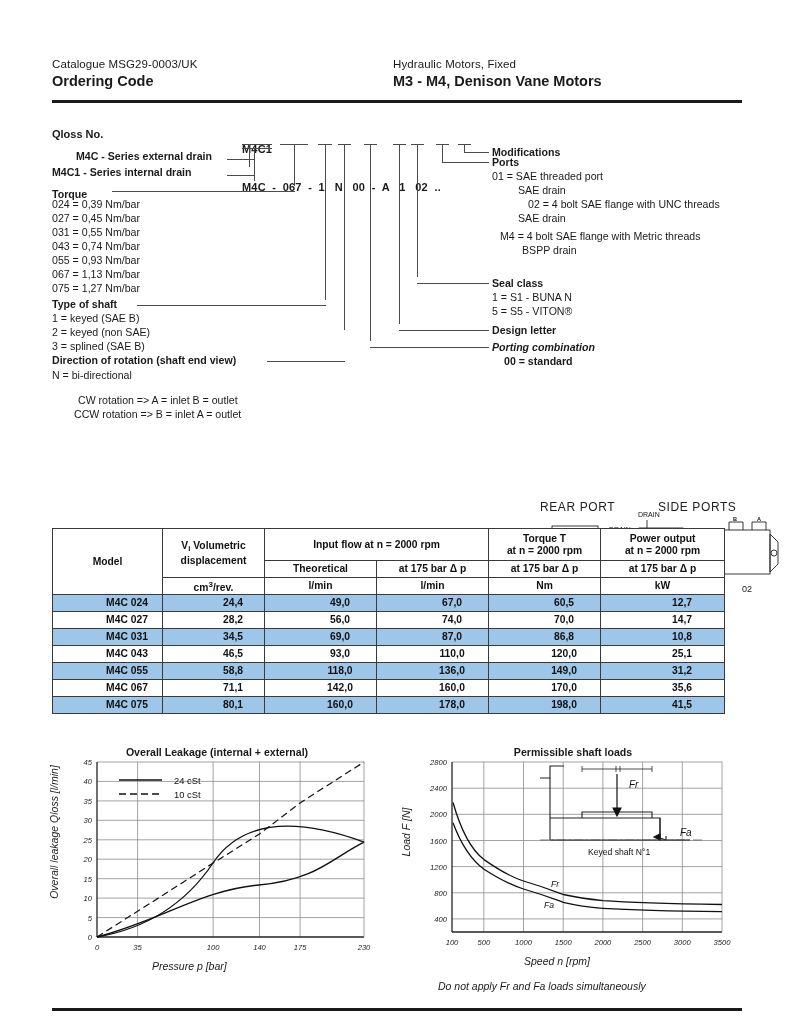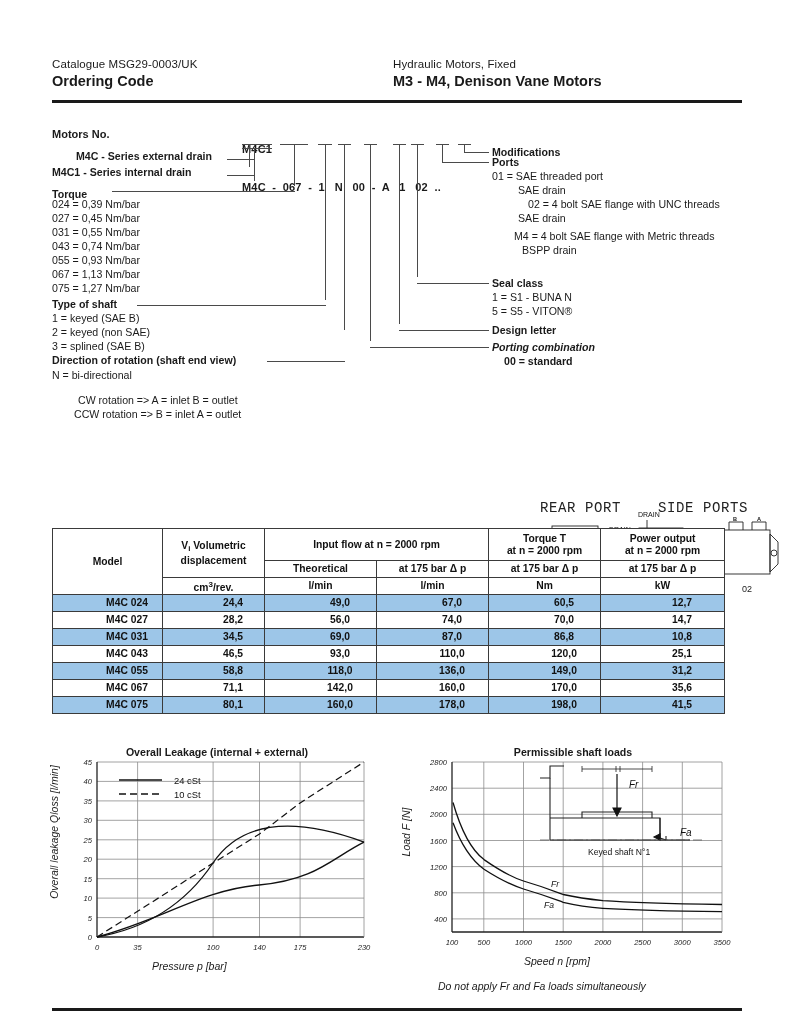--- a/index.html
+++ b/index.html
@@ -28,21 +28,21 @@
 
   .lbl{position:absolute;font-size:10.6px;white-space:nowrap;}
   .lbl.b{font-weight:bold;}
 
   .leader{position:absolute;background:#4a4a4a;}
   .lead-h{height:1.3px;}
   .lead-v{width:1.3px;}
 
   
   .ports{position:absolute;left:486px;top:382px;width:256px;height:115px;}
-  .ptitle{position:absolute;font-size:14px;letter-spacing:.6px;color:#222;font-family:Liberation Mono, monospace;}
+  .ptitle{position:absolute;font-size:12px;letter-spacing:.6px;color:#222;}
   .pnum{position:absolute;font-size:9px;text-align:center;width:40px;}
   .pnote{position:absolute;left:-4px;top:100px;font-size:10.5px;font-style:italic;}
 
   
   .tblwrap{position:absolute;left:52px;top:528px;width:690px;}
   .tbl-title{font-size:10.8px;font-weight:bold;margin-bottom:4px;}
   table.op{border-collapse:collapse;width:672px;table-layout:fixed;}
   table.op th,table.op td{
     border:1px solid #3a3a3a;text-align:center;font-size:10.3px;
     padding:0;height:16px;line-height:12px;color:#111;
@@ -80,21 +80,21 @@
     <div class="hdr-right">
       <div class="hdr-sub">Hydraulic Motors, Fixed</div>
       <div class="hdr-main">M3 - M4, Denison Vane Motors</div>
     </div>
   </div>
   <div class="rule-top"></div>
   <div class="rule-bot"></div>
 
   <div class="ordblk">
 
-    <div class="modelno">Motors No.</div>
+    <div class="modelno">Qloss No.</div>
     <div class="codeline">
       <span class="l1">M4C1</span>
       <span class="l2">M4C  -  067  -  1   N   00  -  A   1   02  ..</span>
     </div>
 
     <div class="leader lead-v" style="left:197px;top:26px;height:10px;"></div>
     <div class="leader lead-h" style="left:190px;top:26px;width:30px;"></div>
     <div class="leader lead-h" style="left:190px;top:30px;width:30px;"></div>
     <div class="leader lead-v" style="left:202px;top:30px;height:33px;"></div>
     <div class="leader lead-v" style="left:197px;top:30px;height:19px;"></div>
@@ -157,21 +157,21 @@
     <div class="leader lead-h" style="left:412px;top:34px;width:25px;"></div>
     <div class="lbl b" style="left:440px;top:28px;">Modifications</div>
 
     <div class="leader lead-h" style="left:390px;top:44px;width:47px;"></div>
     <div class="lbl b" style="left:440px;top:38px;">Ports</div>
 
     <div class="lbl" style="left:440px;top:52px;">01 = SAE threaded port</div>
     <div class="lbl" style="left:466px;top:66px;">SAE drain</div>
     <div class="lbl" style="left:440px;top:80px;padding-left:36px;">02 = 4 bolt SAE flange with UNC threads</div>
     <div class="lbl" style="left:466px;top:94px;">SAE drain</div>
-    <div class="lbl" style="left:462px;top:112px;">M4 = 4 bolt SAE flange with Metric threads</div>
+    <div class="lbl" style="left:448px;top:112px;">M4 = 4 bolt SAE flange with Metric threads</div>
     <div class="lbl" style="left:470px;top:126px;">BSPP drain</div>
 
     <div class="leader lead-h" style="left:365px;top:165px;width:72px;"></div>
     <div class="lbl b" style="left:440px;top:159px;">Seal class</div>
     <div class="lbl" style="left:440px;top:173px;">1 = S1 - BUNA N</div>
     <div class="lbl" style="left:440px;top:187px;">5 = S5 - VITON®</div>
 
     <div class="leader lead-h" style="left:347px;top:212px;width:90px;"></div>
     <div class="lbl b" style="left:440px;top:206px;">Design letter</div>
 

